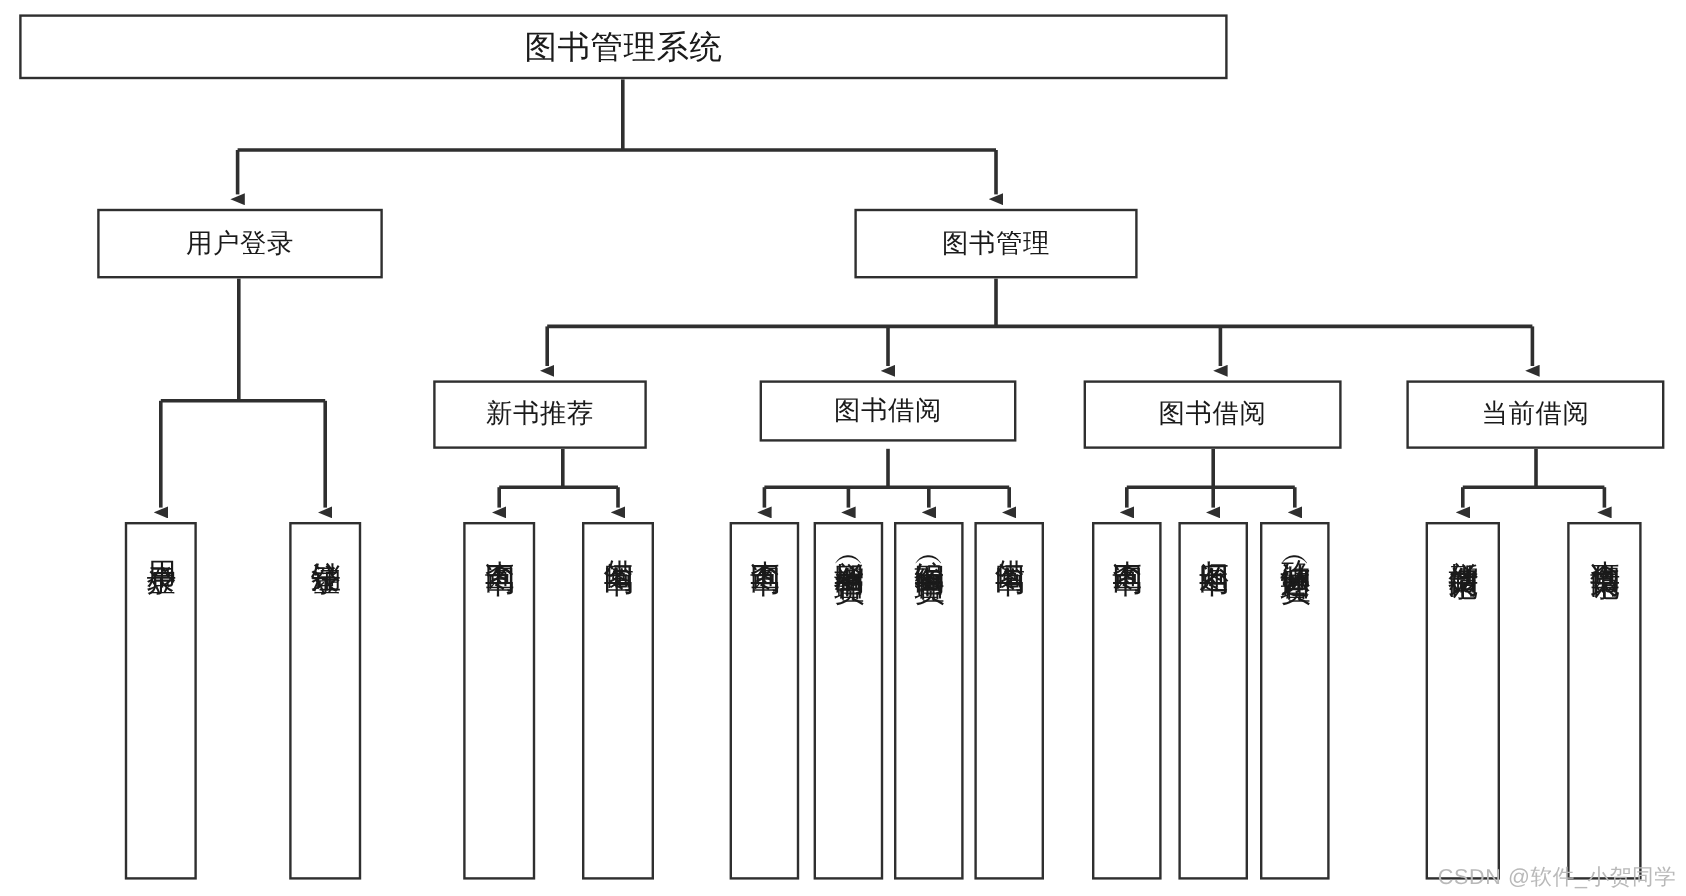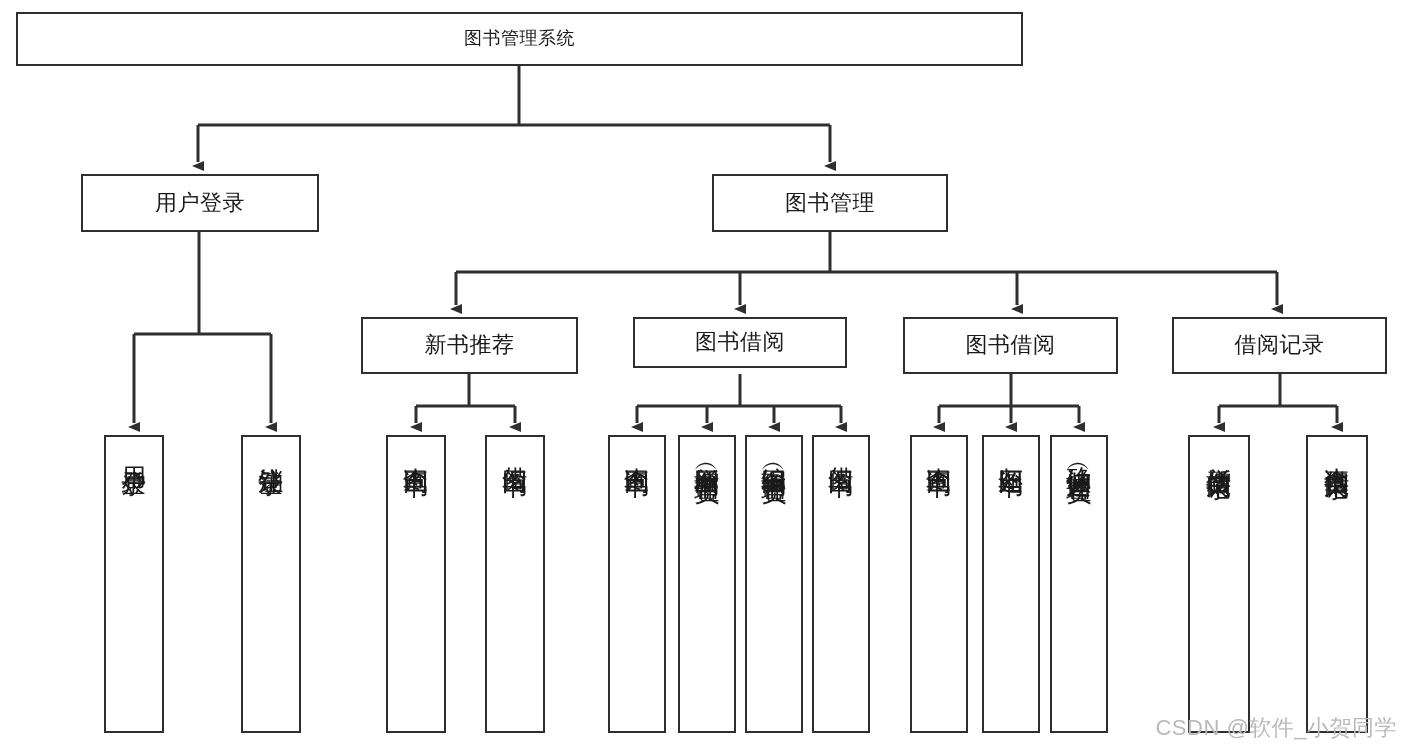--- a/index.html
+++ b/index.html
@@ -50,26 +50,26 @@
     padding-top: 10px;
   }
   .node.vertical .label {
     writing-mode: vertical-rl;
     text-orientation: upright;
     font-size: 25px;
     line-height: 1.05;
     letter-spacing: 2px;
     margin: 0 auto;
   }
-  .node.root .label { font-size: 18px; }
+  .node.root .label { font-size: 27px; }
   .watermark {
     position: absolute;
     right: 8px;
     bottom: 4px;
-    font-size: 22px;
+    font-size: 18px;
     color: #b9b9b9;
     letter-spacing: 0.5px;
     white-space: nowrap;
   }
 </style>
 </head>
 <body>
 
 <div id="canvas">
 
@@ -127,31 +127,31 @@
     <span class="label">图书管理系统</span>
   </div>
 
   <div class="node horizontal" style="left:81px;top:174px;width:238px;height:58px;">
     <span class="label">用户登录</span>
   </div>
   <div class="node horizontal" style="left:712px;top:174px;width:236px;height:58px;">
     <span class="label">图书管理</span>
   </div>
 
-  <div class="node horizontal" style="left:361px;top:317px;width:217px;height:57px;">
+  <div class="node horizontal" style="left:361px;top:317px;width:178px;height:57px;">
     <span class="label">新书推荐</span>
   </div>
   <div class="node horizontal" style="left:633px;top:317px;width:214px;height:51px;">
     <span class="label">图书借阅</span>
   </div>
   <div class="node horizontal" style="left:903px;top:317px;width:215px;height:57px;">
     <span class="label">图书借阅</span>
   </div>
   <div class="node horizontal" style="left:1172px;top:317px;width:215px;height:57px;">
-    <span class="label">借阅记录</span>
+    <span class="label">当前借阅</span>
   </div>
 
   <div class="node vertical" style="left:104px;top:435px;width:60px;height:298px;">
     <span class="label">用户登录</span>
   </div>
   <div class="node vertical" style="left:241px;top:435px;width:60px;height:298px;">
     <span class="label">注销登录</span>
   </div>
   <div class="node vertical" style="left:386px;top:435px;width:60px;height:298px;">
     <span class="label">查询图书</span>

